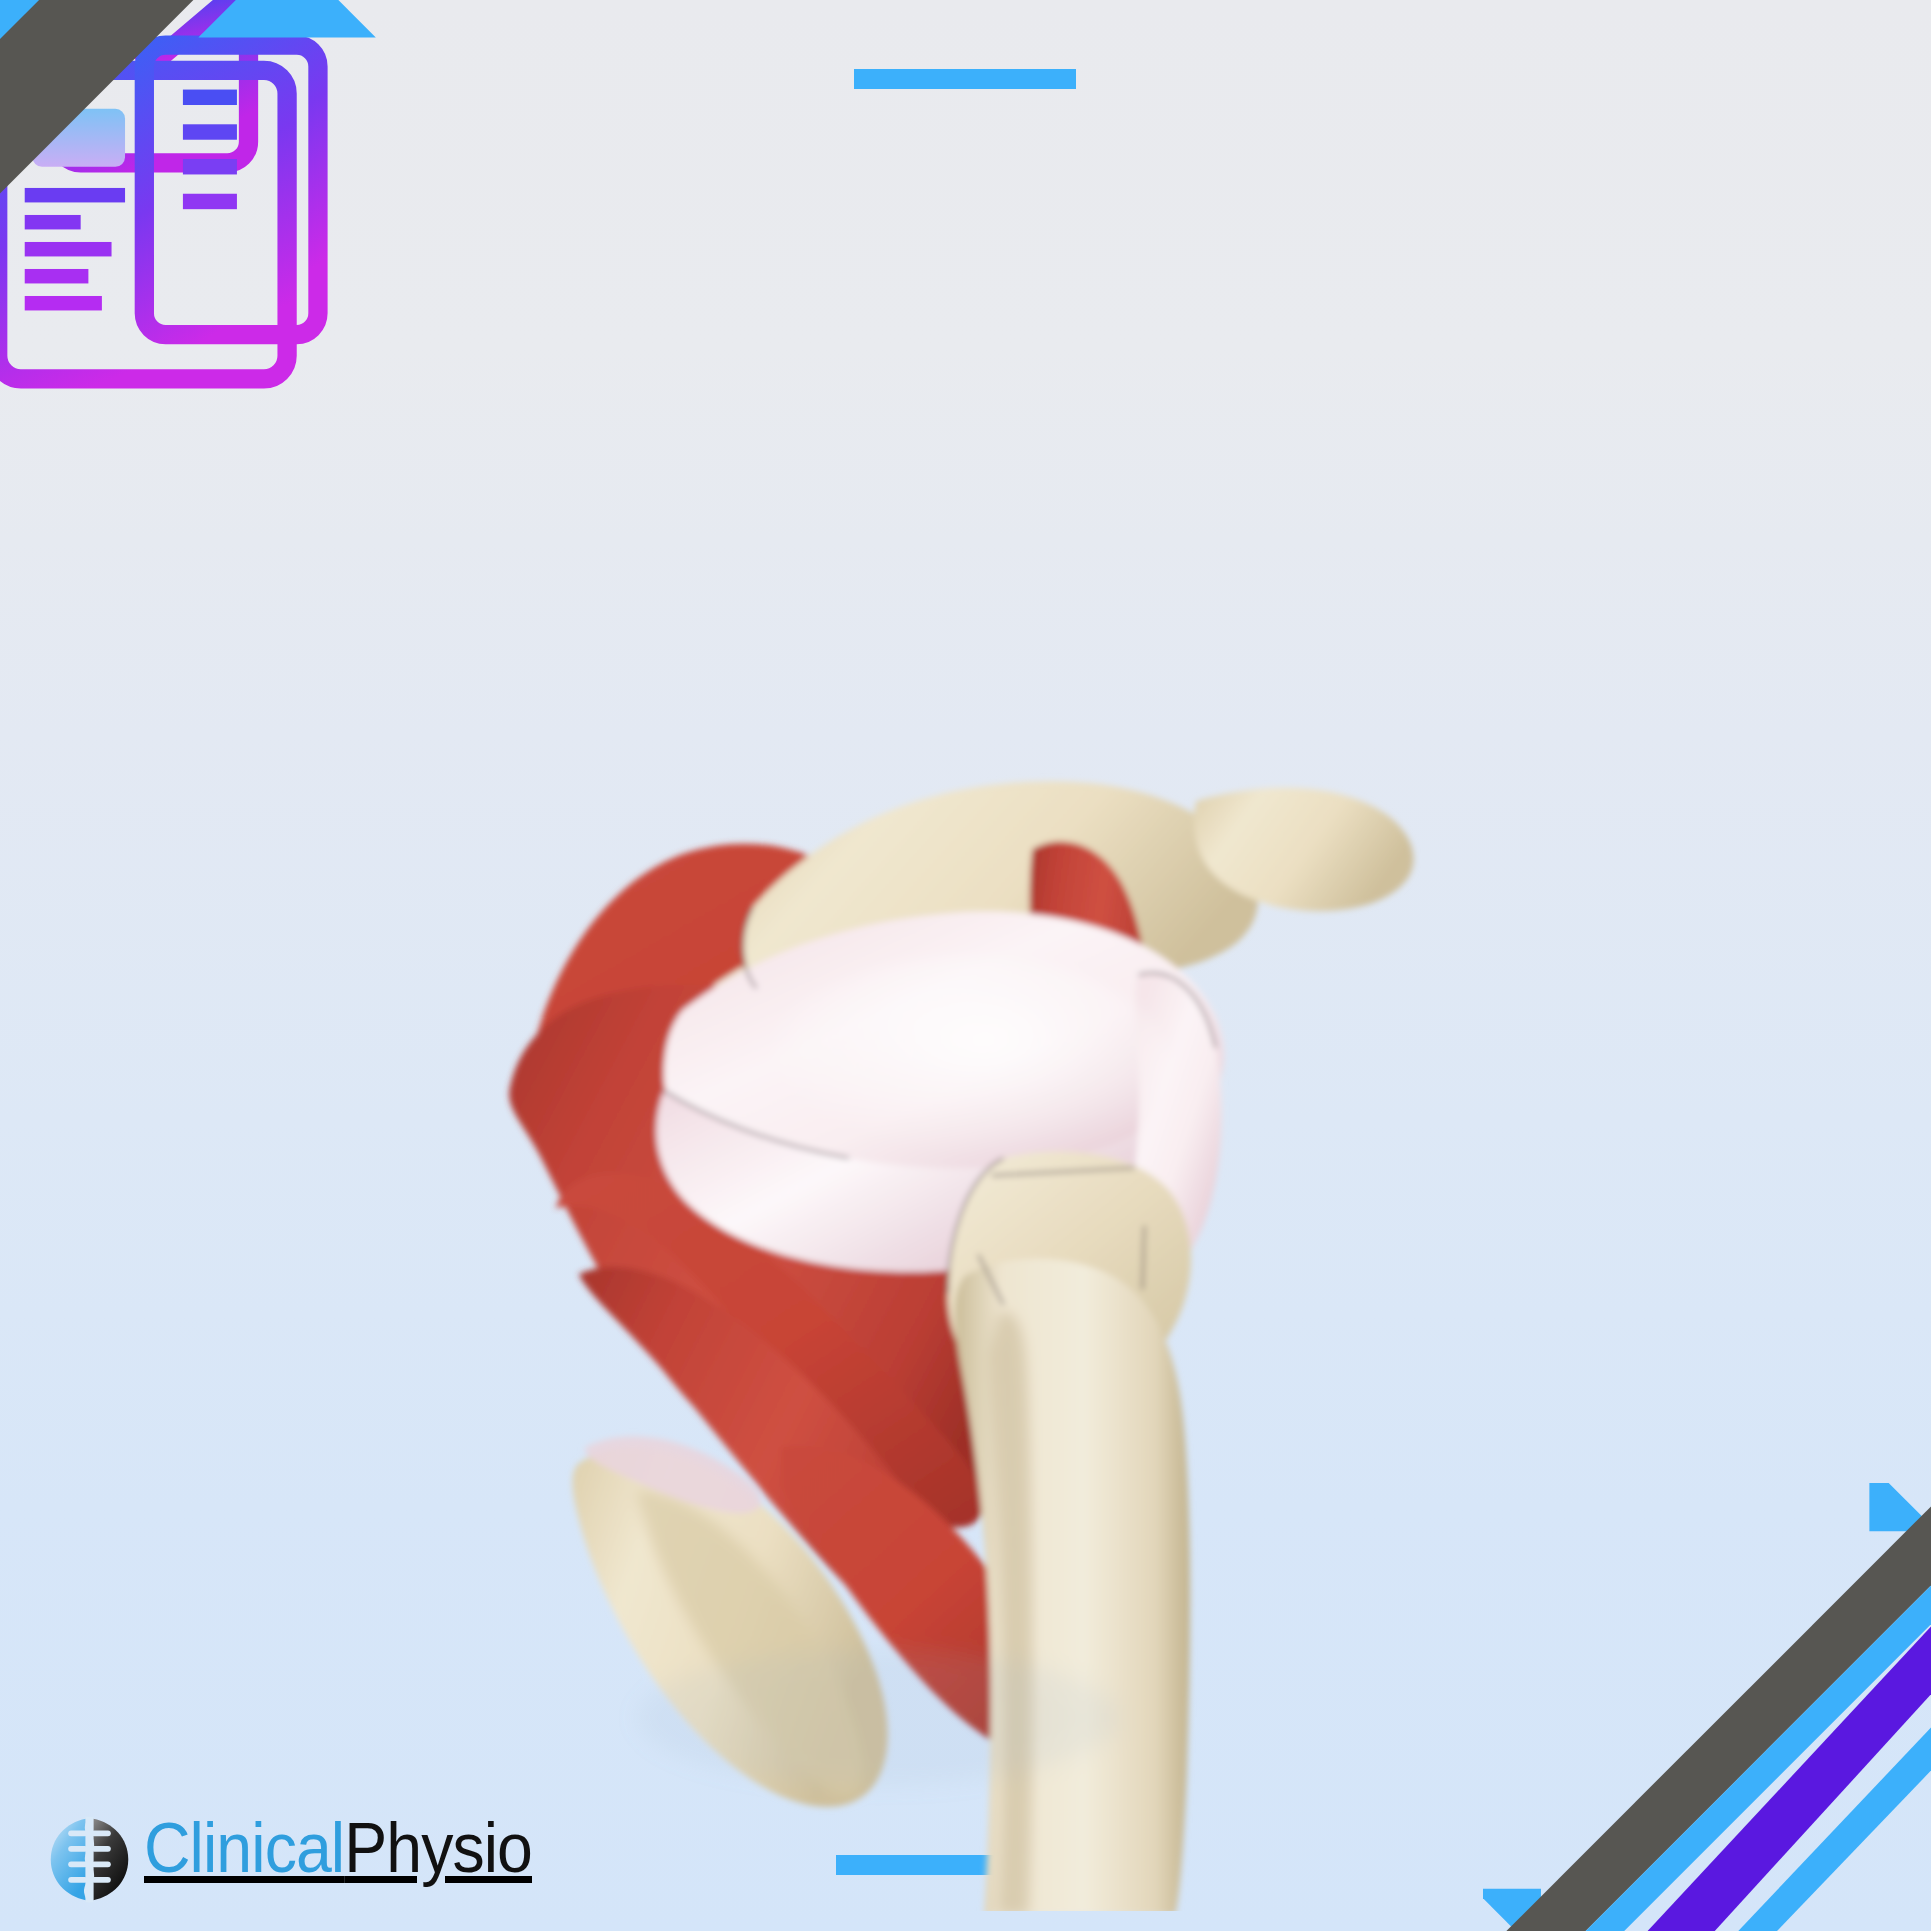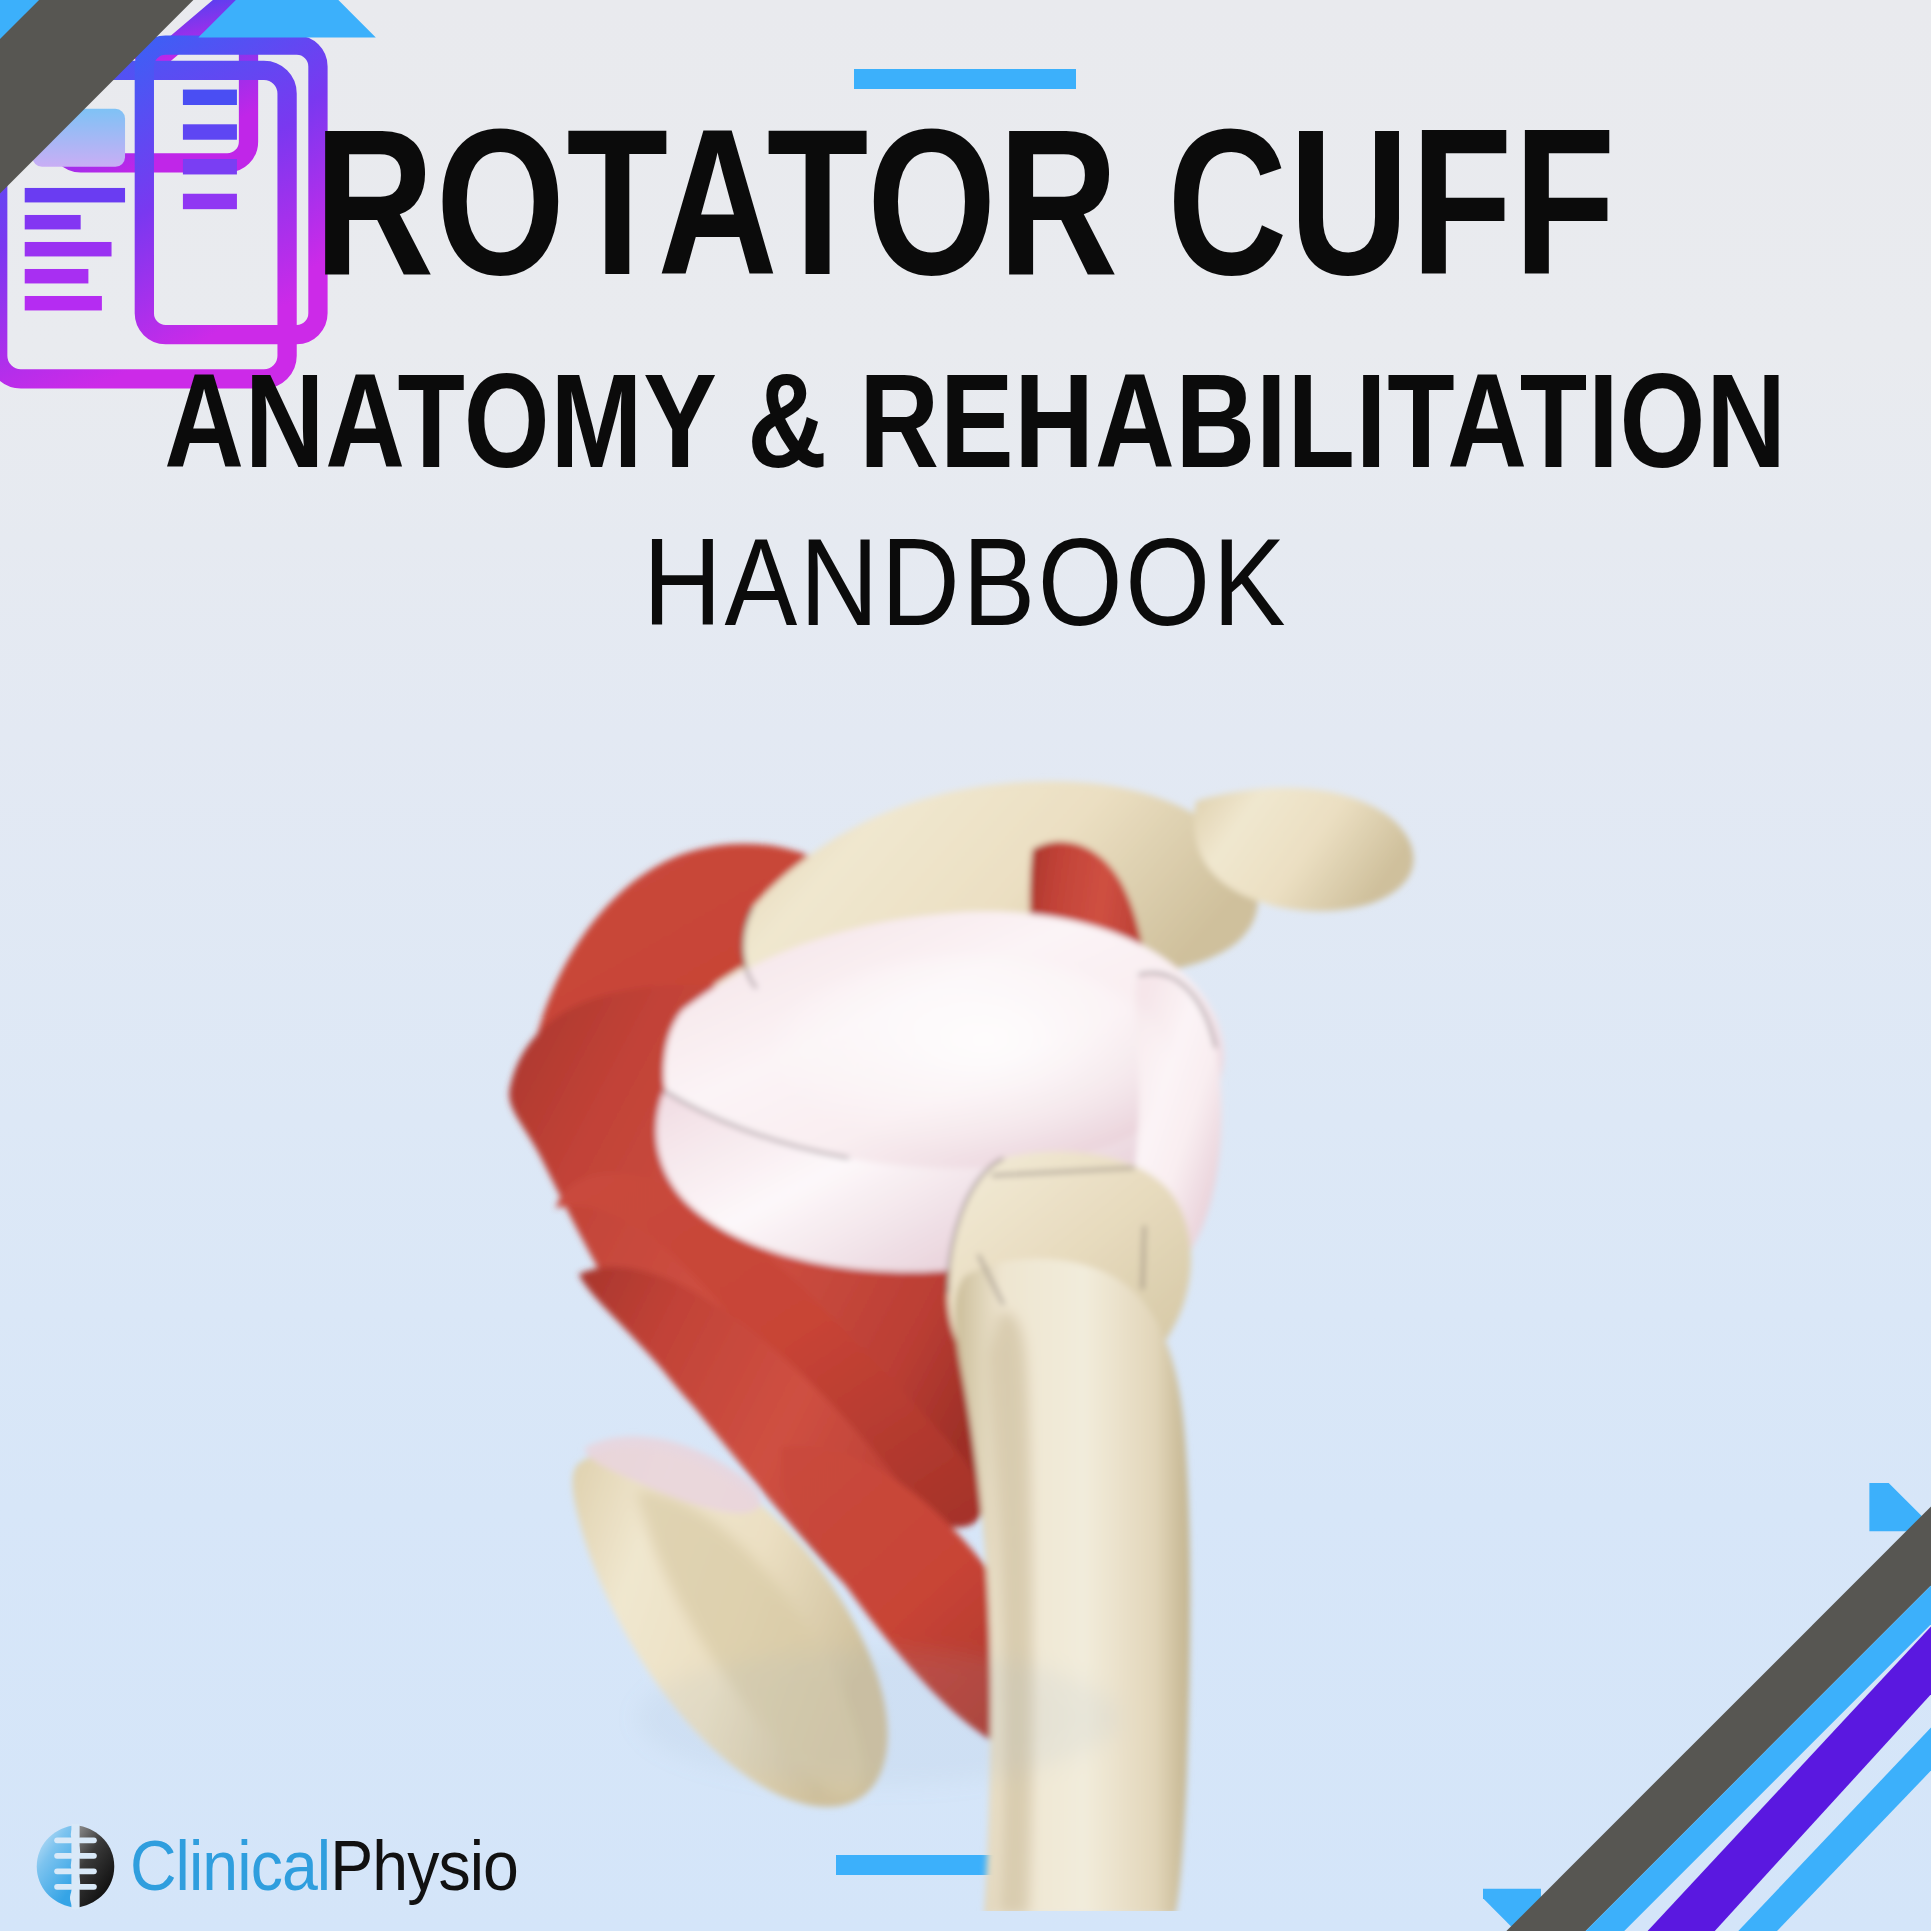--- a/index.html
+++ b/index.html
@@ -67,22 +67,22 @@
   }
 
   
   #anatomy{
     position:absolute;left:463px;top:772px;width:1023px;height:1139px;
   }
   #anatomy svg{display:block;}
 
   
   #logo{
-    position:absolute;left:29px;top:1813px;
-    display:flex;align-items:center;height:106px;
+    position:absolute;left:43px;top:1813px;
+    display:flex;align-items:flex-start;height:106px;text-decoration:underline;
   }
   #logo-mark{width:93px;height:93px;flex:0 0 93px;}
   #logo-text{
     margin-left:7.7px;
     font-family:"Liberation Sans", sans-serif;
     font-weight:300;
     font-size:70px;
     line-height:70px;
     letter-spacing:-1px;
     white-space:nowrap;
@@ -182,25 +182,20 @@
         <path d="M146 490 L470 142 L470 212 L216 490 Z" fill="#5a18e0"></path>
 
         <path d="M230 500 L480 236 L500 260 L260 510 Z" fill="#3cb0fb"></path>
       </g>
     </svg>
   </div>
 
   <div class="dash" id="dash-top"></div>
   <div class="dash" id="dash-bottom"></div>
 
-  <div id="title-block">
-    <div class="t1">ROTATOR CUFF</div>
-    <div class="t2">ANATOMY &amp; REHABILITATION</div>
-    <div class="t3">HANDBOOK</div>
-  </div>
 
   <div id="anatomy">
     <svg width="1023" height="1139" viewBox="0 0 1060 1180" xmlns="http://www.w3.org/2000/svg">
       <defs>
         <linearGradient id="muscleG" x1="0" y1="0" x2="1" y2="0.5">
           <stop offset="0%" stop-color="#a8352c"></stop>
           <stop offset="22%" stop-color="#c14237"></stop>
           <stop offset="55%" stop-color="#cf5042"></stop>
           <stop offset="85%" stop-color="#bb3e34"></stop>
           <stop offset="100%" stop-color="#9e2f27"></stop>

